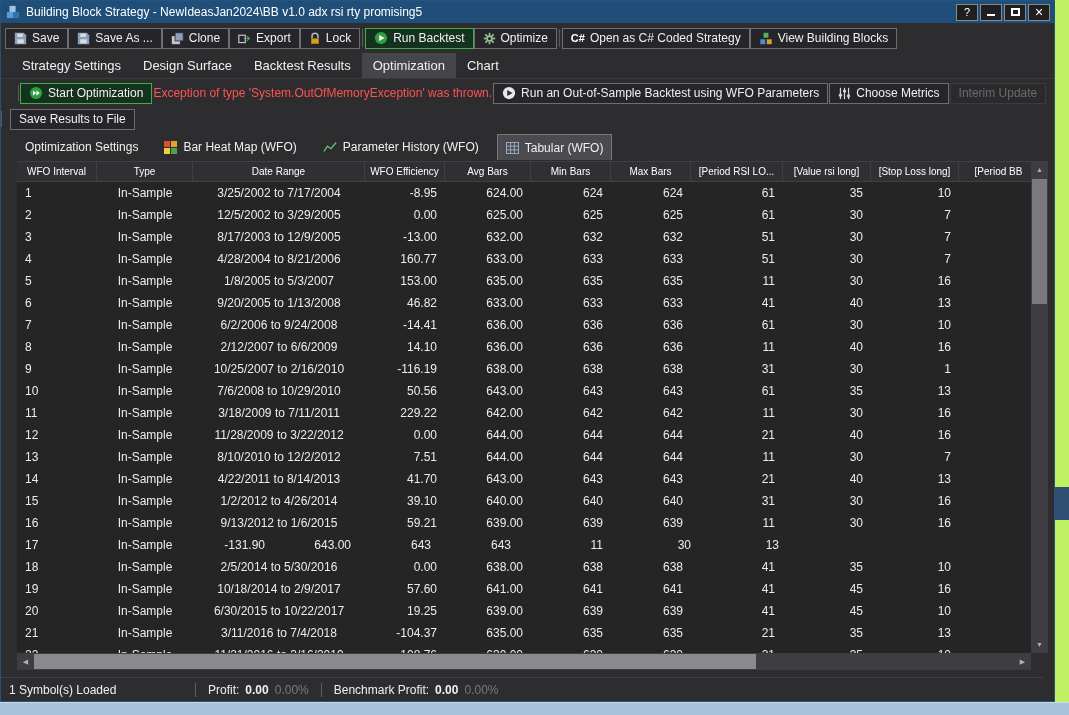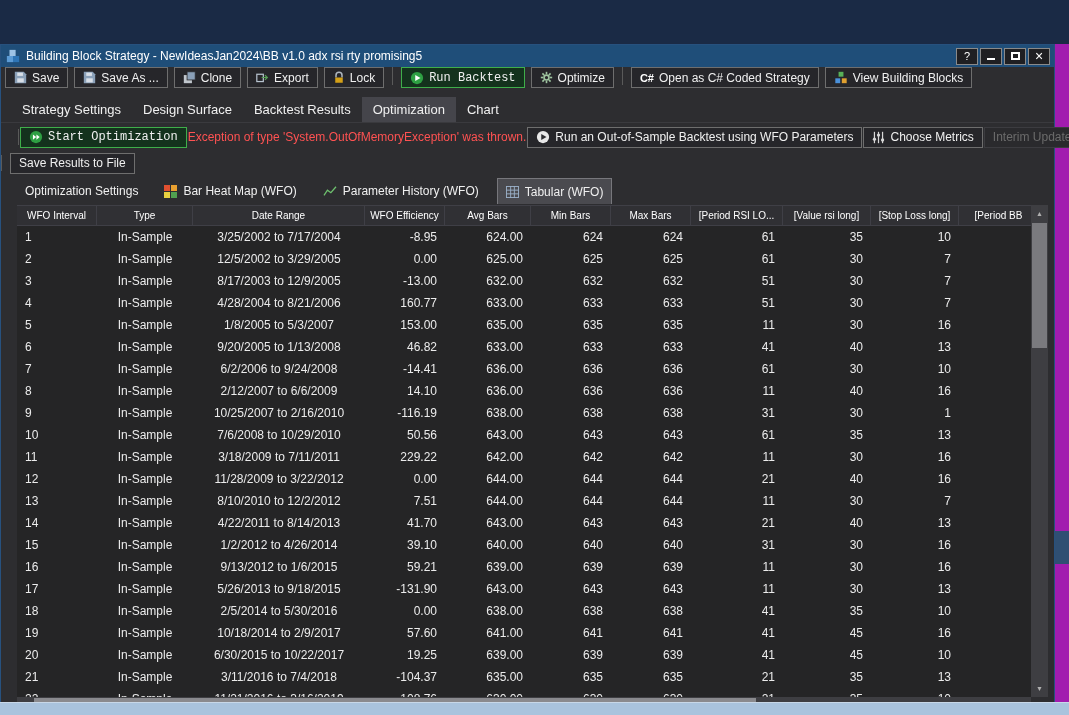--- a/index.html
+++ b/index.html
@@ -1,38 +1,38 @@
 <!DOCTYPE html>
 <html><head>
 <meta charset="utf-8">
 <style>
   * { margin:0; padding:0; box-sizing:border-box; }
   html,body { width:1069px; height:715px; overflow:hidden; }
   body { font-family:"Liberation Sans", sans-serif; background:#1a2a45; position:relative; user-select:none; }
 
-  .desktop { position:absolute; inset:0; background:#a21caf;margin-top:44px; }
+  .desktop { position:absolute; inset:0; background:#bef264; }
   .desktop-artifact { position:absolute; right:0; top:487px; width:14px; height:33px; background:#2f4f73; }
   .taskbar { position:absolute; left:0; right:0; bottom:0; height:13px; background:#a9c3dd; border-top:1px solid #c8d8e8; }
 
   .window { position:absolute; left:0; top:0; width:1055px; height:702px; background:#2d2d30; border:1px solid #27517e; }
 
   
   .titlebar { position:absolute; top:0; left:0; right:0; height:22px; background:#1f4e79; display:flex; align-items:center; padding-left:5px; }
   .title-icon { display:flex; margin-right:6px; }
   .title-text { color:#ffffff; font-size:12px; white-space:nowrap; }
   .win-controls { margin-left:auto; display:flex; align-items:center; gap:2px; padding-right:4px; }
   .wbtn { width:22px; height:17px; background:#1f1f22; border:1px solid #8a8a8a; color:#ffffff; font-size:11px; display:flex; align-items:center; justify-content:center; cursor:default; }
   .min-glyph { width:8px; height:2px; background:#ffffff; margin-top:6px; }
   .max-glyph { width:9px; height:8px; border:2px solid #ffffff; background:#1f1f22; }
   .close-glyph { font-size:14px; line-height:1; }
 
   
-  .toolbar { position:absolute; top:22px; left:0; right:0; height:30px; display:flex; padding-left:4px; gap:6px; }
+  .toolbar { position:absolute; top:22px; left:0; right:0; height:30px; display:flex; align-items:center; padding-left:4px; }
   .tbtn { display:inline-flex; align-items:center; gap:5px; height:21px; padding:0 8px; background:#26262a; border:1px solid #6e6e6e; color:#f0f0f0; font-size:12px; white-space:nowrap; cursor:default; }
-  .tbtn.green { border-color:#3fae4a; background:#14321d;font-family:Liberation Mono, monospace; }
+  .tbtn.green { border-color:#3fae4a; background:#14321d; }
   .tbtn.disabled { color:#6b6b6b; border-color:#3c3c40; background:#2a2a2d; }
   .vsep { width:1px; height:18px; background:#5a5a5a; margin:0 2px; }
   .csharp-badge { font-weight:bold; font-size:11px; color:#ffffff; }
 
   .maintabs { position:absolute; top:52px; left:0; right:0; height:26px; display:flex; align-items:flex-end; padding-left:10px; border-bottom:1px solid #3a3a3e; }
   .tab { padding:5px 11px; font-size:13px; color:#f0f0f0; white-space:nowrap; cursor:default; }
   .tab.active { background:#45454b; }
 
   .optbar { position:absolute; top:80px; left:5px; right:0; height:24px; display:flex; align-items:center; padding-left:12px; gap:1px; }
   .grip { width:1px; height:16px; background:#5a5a5a; flex:none; }
@@ -507,21 +507,20 @@
             <div class="tcell col-4">639.00</div>
             <div class="tcell col-5">639</div>
             <div class="tcell col-6">639</div>
             <div class="tcell col-7">11</div>
             <div class="tcell col-8">30</div>
             <div class="tcell col-9">16</div>
           </div>
           <div class="trow">
             <div class="tcell col-0">17</div>
             <div class="tcell col-1">In-Sample</div>
-            <div class="tcell col-2">5/26/2013 to 9/18/2015</div>
             <div class="tcell col-3">-131.90</div>
             <div class="tcell col-4">643.00</div>
             <div class="tcell col-5">643</div>
             <div class="tcell col-6">643</div>
             <div class="tcell col-7">11</div>
             <div class="tcell col-8">30</div>
             <div class="tcell col-9">13</div>
           </div>
           <div class="trow">
             <div class="tcell col-0">18</div>

